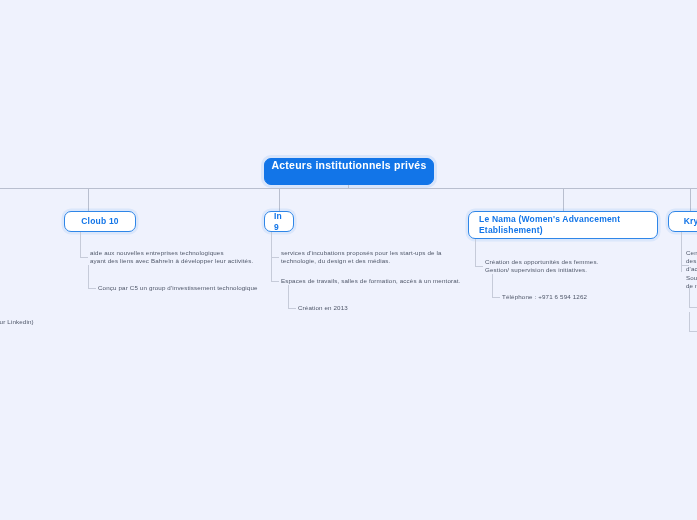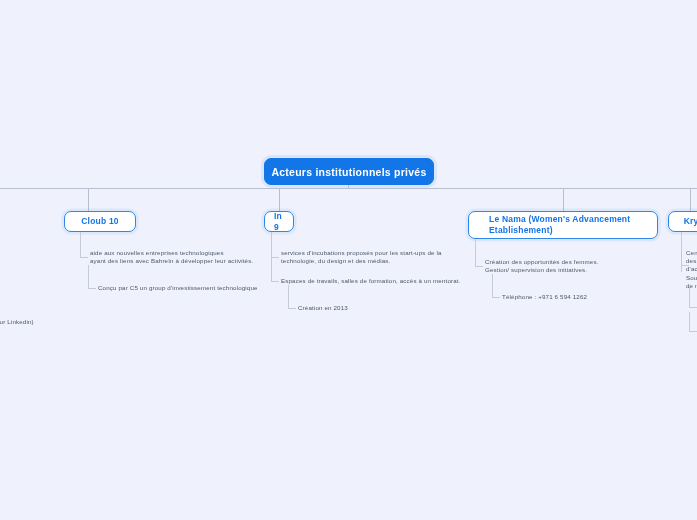--- a/index.html
+++ b/index.html
@@ -41,21 +41,21 @@
     height: 27px;
     box-sizing: border-box;
     background: #1275e8;
     border: 1px solid #1275e8;
     border-radius: 7px;
     color: #ffffff;
     font-size: 10.5px;
     font-weight: bold;
     letter-spacing: 0.25px;
     display: flex;
-    align-items: center;
+    align-items: flex-start;
     justify-content: center;
     box-shadow: 0 0 0 3px rgba(18,117,232,0.10);
   }
 
   
   .branch-node {
     position: absolute;
     box-sizing: border-box;
     background: #ffffff;
     border: 1.5px solid #2f86e8;
@@ -67,21 +67,21 @@
     line-height: 11px;
     display: flex;
     align-items: center;
     padding: 0 9px;
     box-shadow: 0 0 0 2.5px rgba(47,134,232,0.10);
   }
   .branch-node.centered { justify-content: center; }
 
   #node-cloub  { left: 64px;  top: 211px; width: 72px;  height: 21px; }
   #node-in5    { left: 264px; top: 211px; width: 30px;  height: 21px; }
-  #node-lenama { left: 468px; top: 211px; width: 190px; height: 28px; padding: 0 20px; }
+  #node-lenama { left: 468px; top: 211px; width: 190px; height: 28px; padding: 0 10px; }
   #node-krypto { left: 668px; top: 211px; width: 60px;  height: 21px; }
 
   
   .leaf {
     position: absolute;
     color: #4e5668;
     font-size: 6.2px;
     line-height: 8.2px;
     letter-spacing: 0.15px;
     white-space: pre-line;

